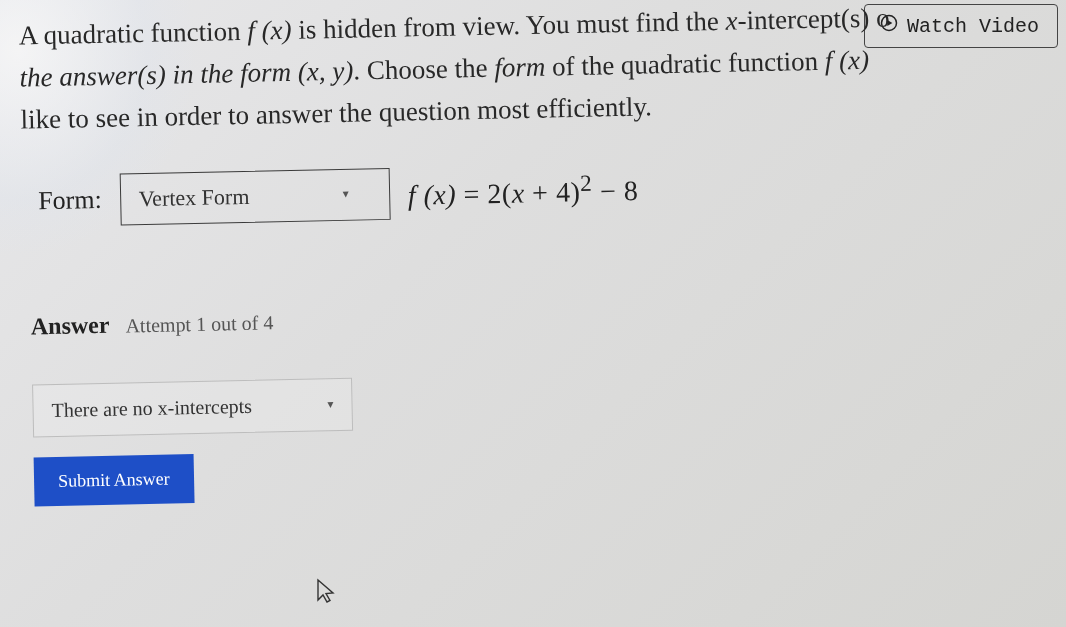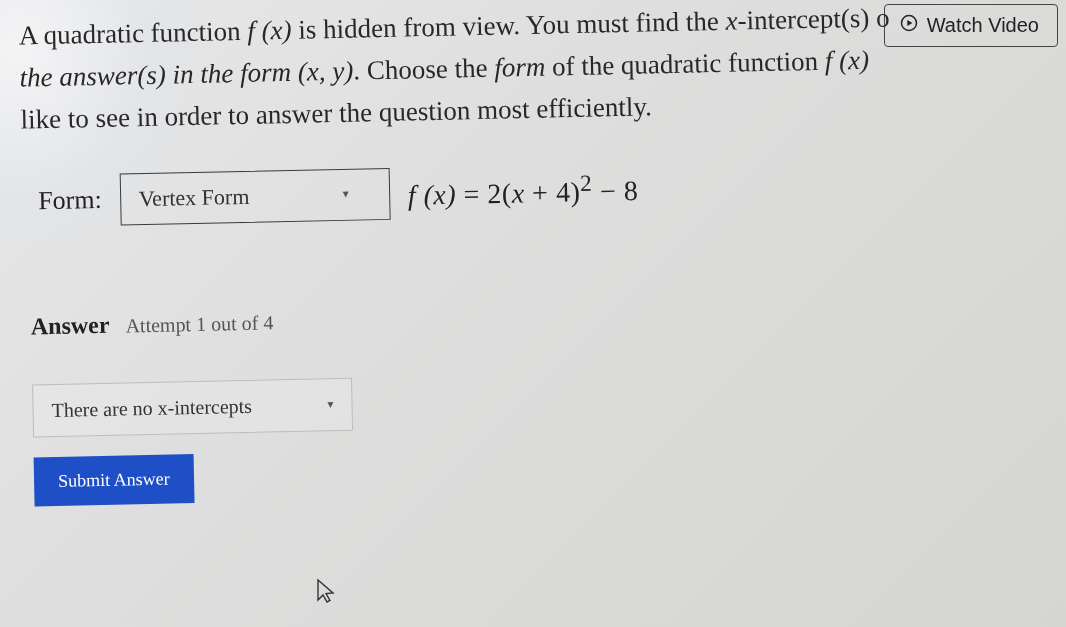--- a/index.html
+++ b/index.html
@@ -17,21 +17,21 @@
     transform: rotate(-1.2deg);
     transform-origin: top left;
     width: 1100px;
   }
   .watch-video {
     position: absolute;
     top: 4px; right: 8px;
     border: 1.5px solid #444;
     border-radius: 4px;
     padding: 8px 18px 8px 14px;
-    font-family: Liberation Sans, sans-serif;
+    font-family: Liberation Mono, monospace;
     font-size: 20px;
     color: #222;
     background: transparent;
     display: flex;
     align-items: center;
     gap: 8px;
     cursor: pointer;
   }
   .watch-video svg { width: 20px; height: 20px; }
   .question {

